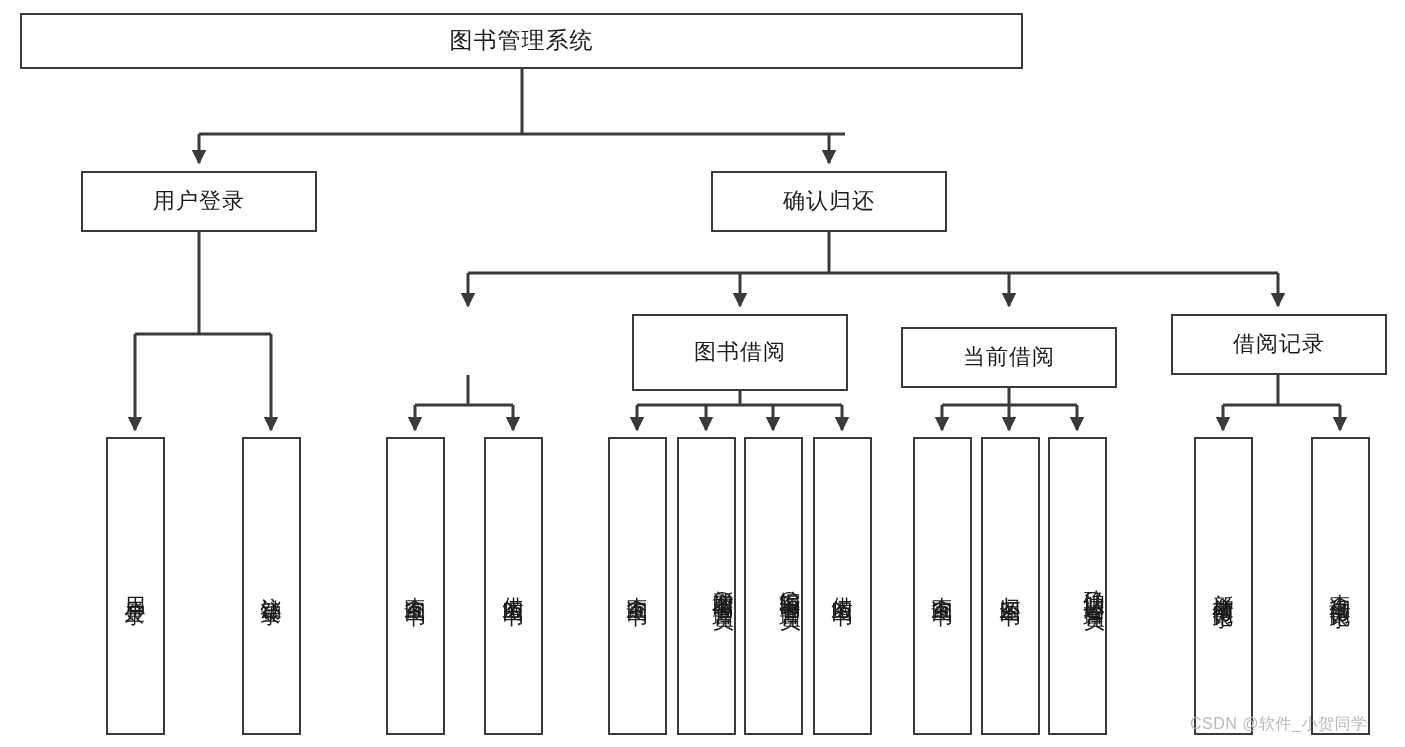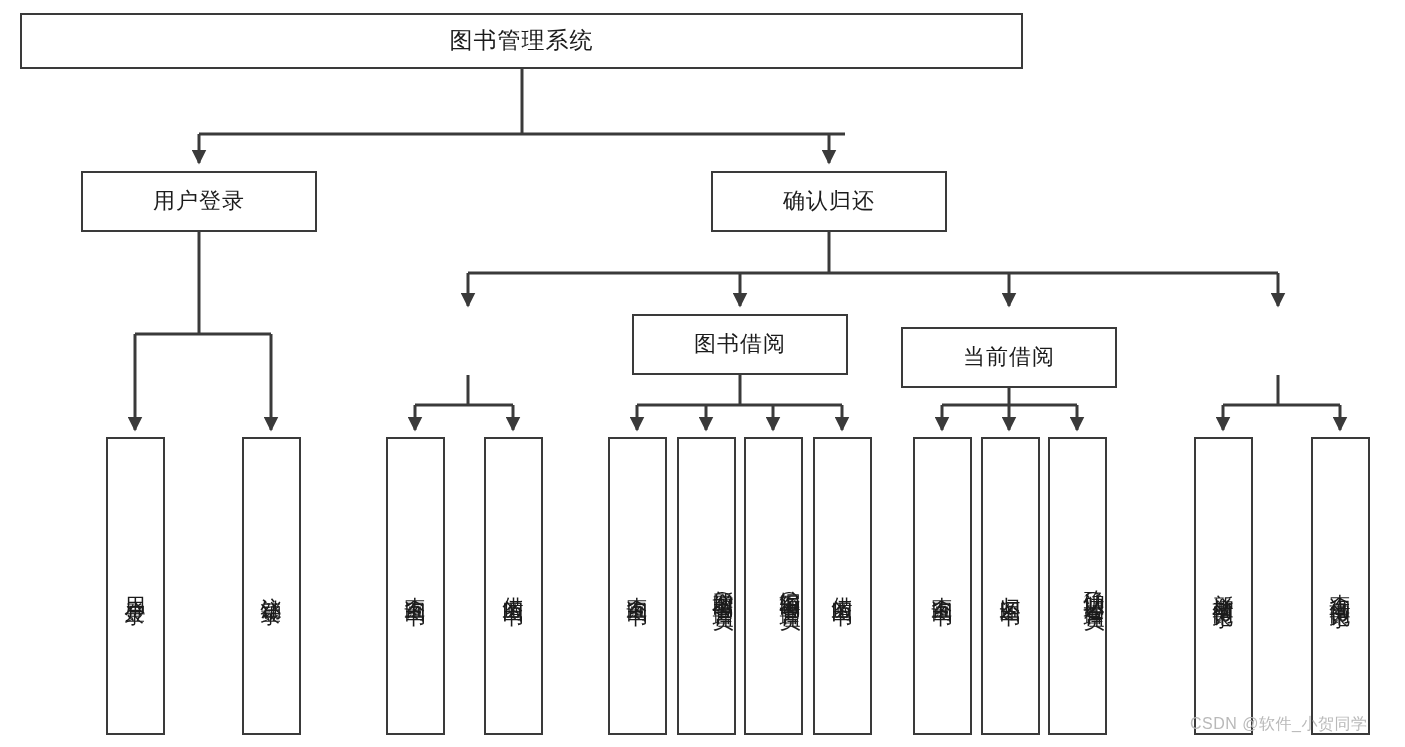--- a/index.html
+++ b/index.html
@@ -122,22 +122,23 @@
       <path d="M 1223 405 L 1223 430" marker-end="url(#arrow)"></path>
       <path d="M 1340 405 L 1340 430" marker-end="url(#arrow)"></path>
     </g>
   </svg>
 
   <div class="node h root" style="left:20px; top:13px; width:1003px; height:56px;">图书管理系统</div>
 
   <div class="node h" style="left:81px; top:171px; width:236px; height:61px;">用户登录</div>
   <div class="node h" style="left:711px; top:171px; width:236px; height:61px;">确认归还</div>
 
-  <div class="node h" style="left:632px; top:314px; width:216px; height:61px;">图书借阅</div>
+  <div class="node h" style="left:632px; top:314px; width:216px; height:77px;">图书借阅</div>
   <div class="node h" style="left:901px; top:314px; width:216px; height:61px;margin-top:13px;">当前借阅</div>
+  <div class="node h" style="left:1171px; top:314px; width:216px; height:61px;">借阅记录</div>
 
   <div class="node v" style="left:106px; top:437px; width:59px; height:298px;">用户登录</div>
   <div class="node v" style="left:242px; top:437px; width:59px; height:298px;">注销登录</div>
 
   <div class="node v" style="left:386px; top:437px; width:59px; height:298px;">查询图书</div>
   <div class="node v" style="left:484px; top:437px; width:59px; height:298px;">借阅图书</div>
 
   <div class="node v" style="left:608px; top:437px; width:59px; height:298px;">查询图书</div>
   <div class="node v top" style="left:677px; top:437px; width:59px; height:298px;">新增图书（管理员）</div>
   <div class="node v top" style="left:744px; top:437px; width:59px; height:298px;">编辑图书（管理员）</div>

